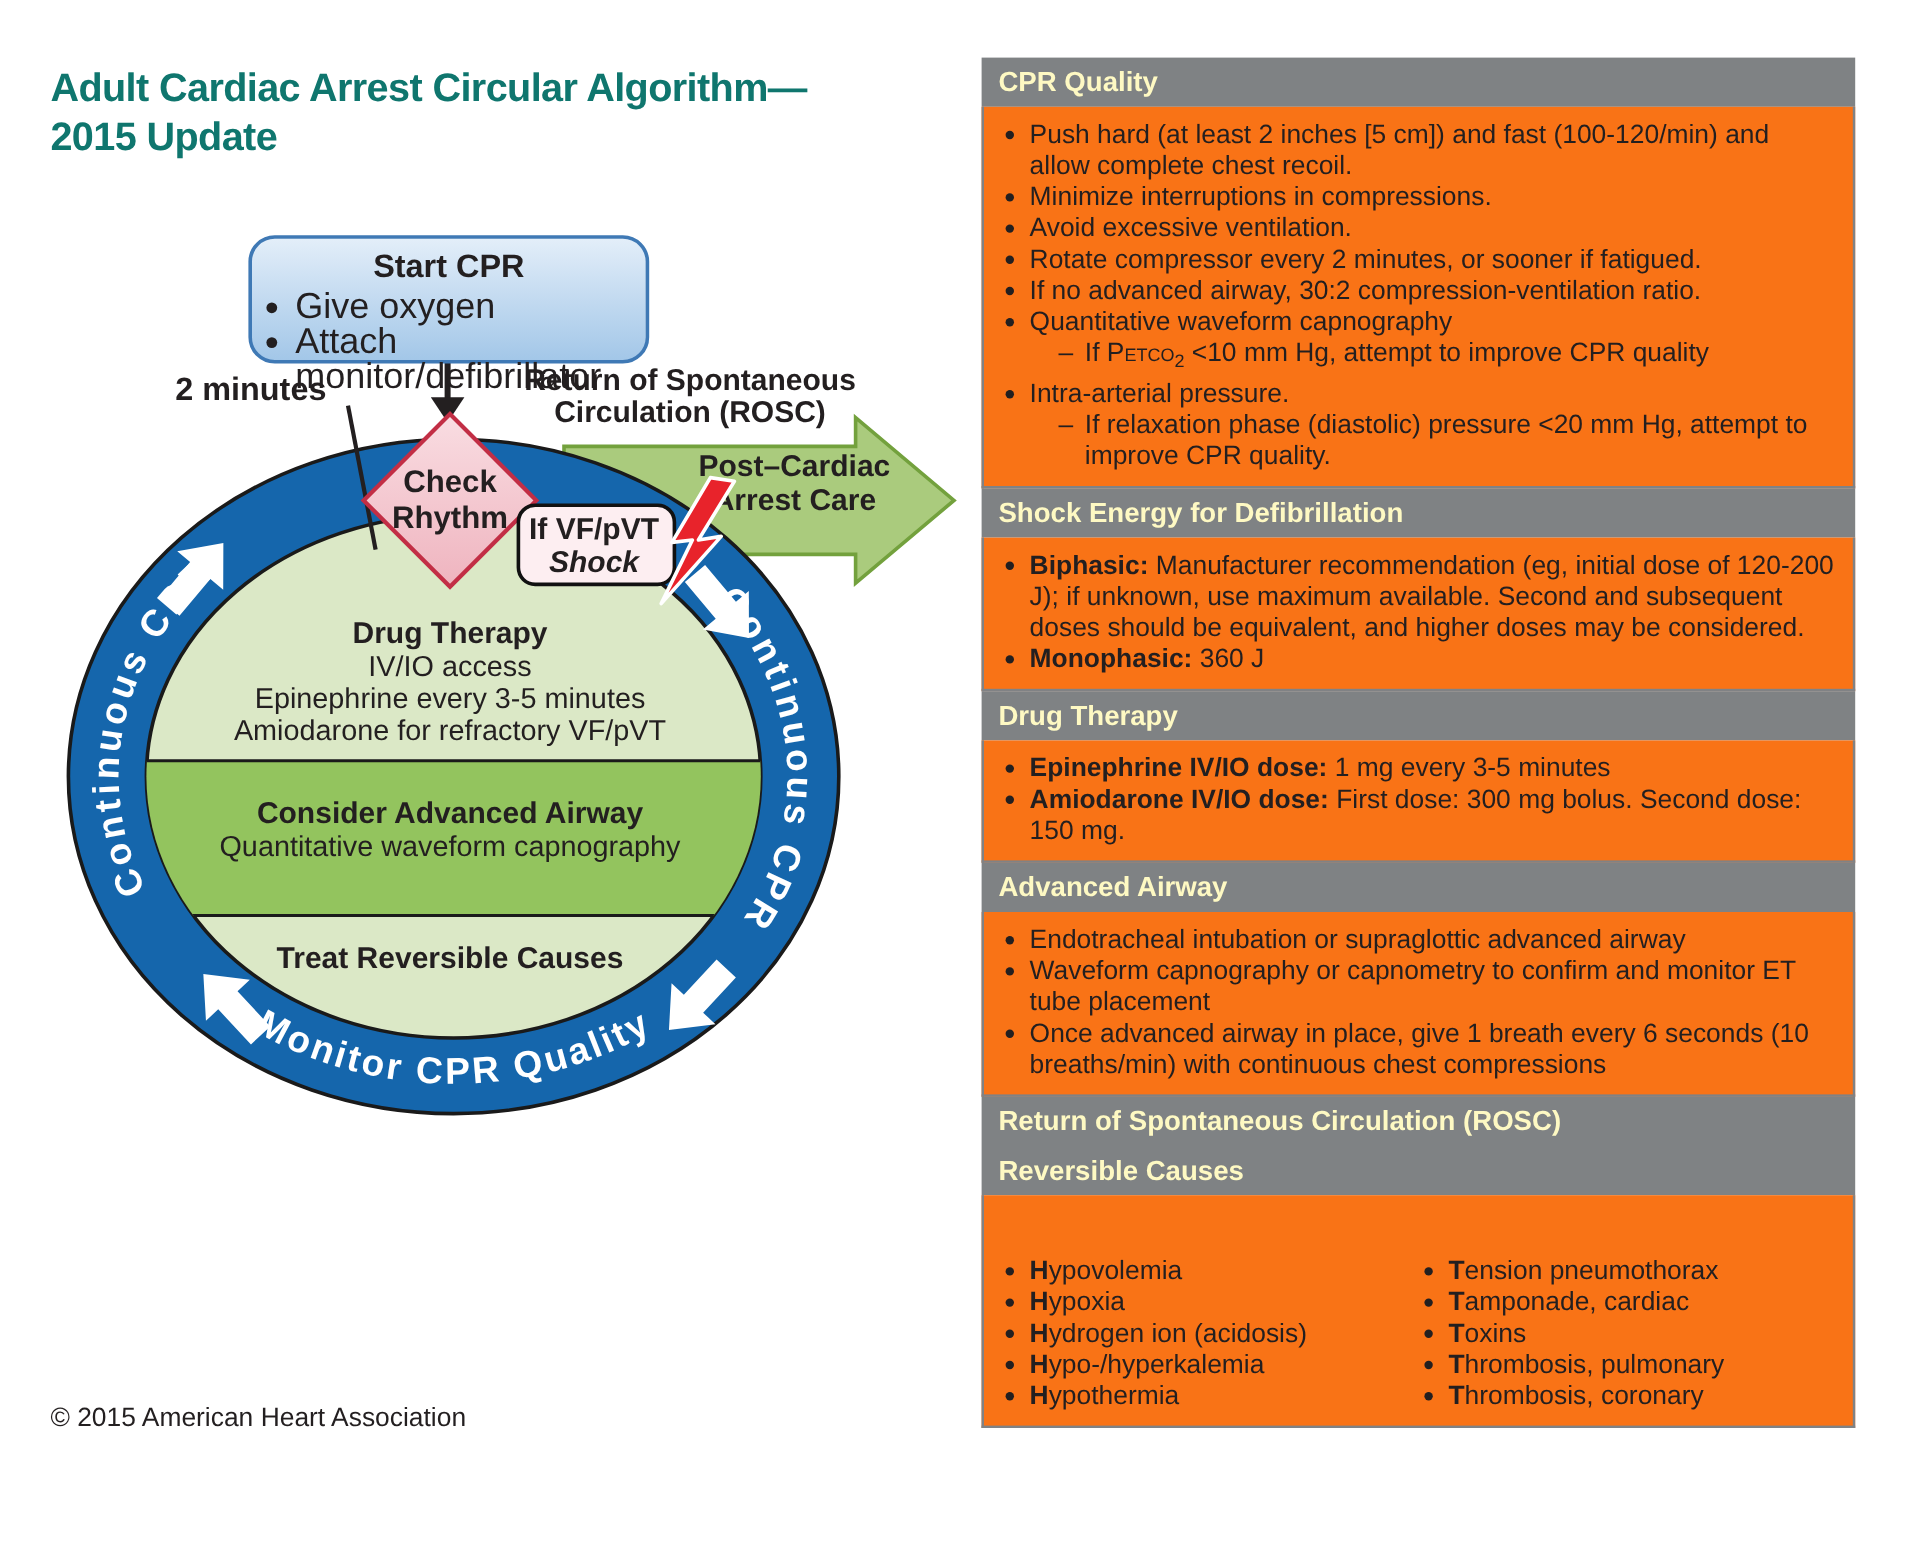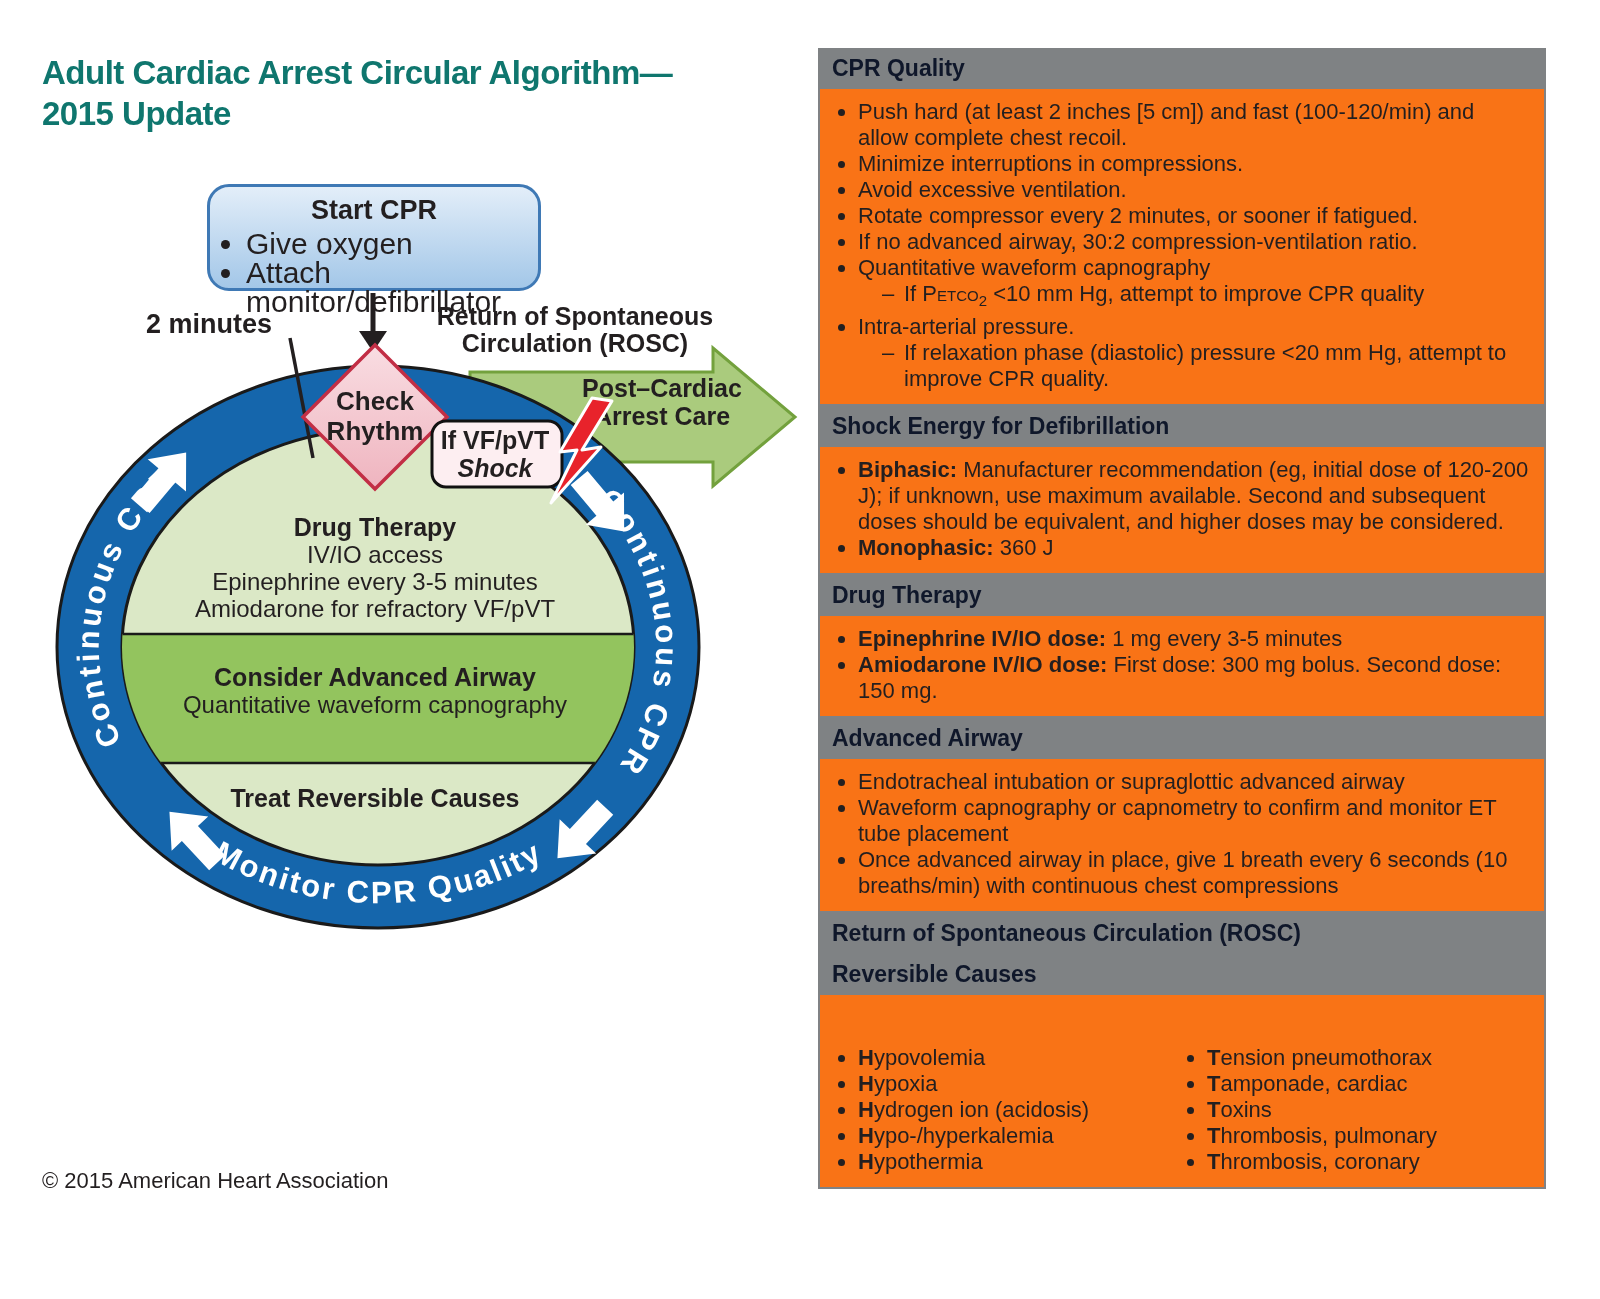--- a/index.html
+++ b/index.html
@@ -7,40 +7,40 @@
     width:1600px;height:1299px;position:relative;background:#ffffff;
     font-family:"Liberation Sans", sans-serif;color:#231f20;overflow:hidden;
   }
   
   .title{
     position:absolute;left:42px;top:30px;font-size:33px;font-weight:bold;
     line-height:41px;letter-spacing:-0.5px;color:#0f766e;
   }
   #diagram-svg{position:absolute;left:0;top:0;}
   .start-box{
-    position:absolute;left:207px;top:184px;width:334px;height:107px;box-sizing:border-box;
+    position:absolute;left:207px;top:196px;width:334px;height:107px;box-sizing:border-box;
     border:3px solid #3f79b5;border-radius:22px;
     background:linear-gradient(#e3eef9 0%,#c9def2 40%,#a3c7e8 100%);
     padding-top:8px;
   }
   .start-title{text-align:center;font-weight:bold;font-size:27px;}
   .start-box ul{margin:3px 0 0 0;padding-left:36px;font-size:30px;line-height:29px;list-style:disc;}
   .footer{position:absolute;left:42px;top:1168px;font-size:22px;}
 
   
   .svg-bold{font-weight:bold;}
   .t-black{fill:#231f20;}
   .ring-text{fill:#ffffff;font-weight:bold;font-size:31px;letter-spacing:4px;}
   .ring-text-bottom{fill:#ffffff;font-weight:bold;font-size:31px;letter-spacing:2px;}
   text{font-family:"Liberation Sans", sans-serif;}
 
   
   .panel{position:absolute;left:818px;top:48px;width:728px;}
   .sec-header{
-    background:#7f8284;color:#0f172a;font-weight:bold;font-size:23px;
+    background:#7f8284;color:#fef9c3;font-weight:bold;font-size:23px;
     padding:7px 14px 7px 14px;
   }
   .sec-body{
     border:2px solid #808285;border-top:none;
     padding:10px 14px 12px 12px;font-size:22px;line-height:26px;background:#f97316;
   }
   ul.bullets{margin:0;padding-left:26px;list-style:disc;}
   ul.bullets li{margin:0;padding:0;}
   .dash{display:flex;padding-left:24px;}
   .dash-mark{flex:0 0 22px;}

